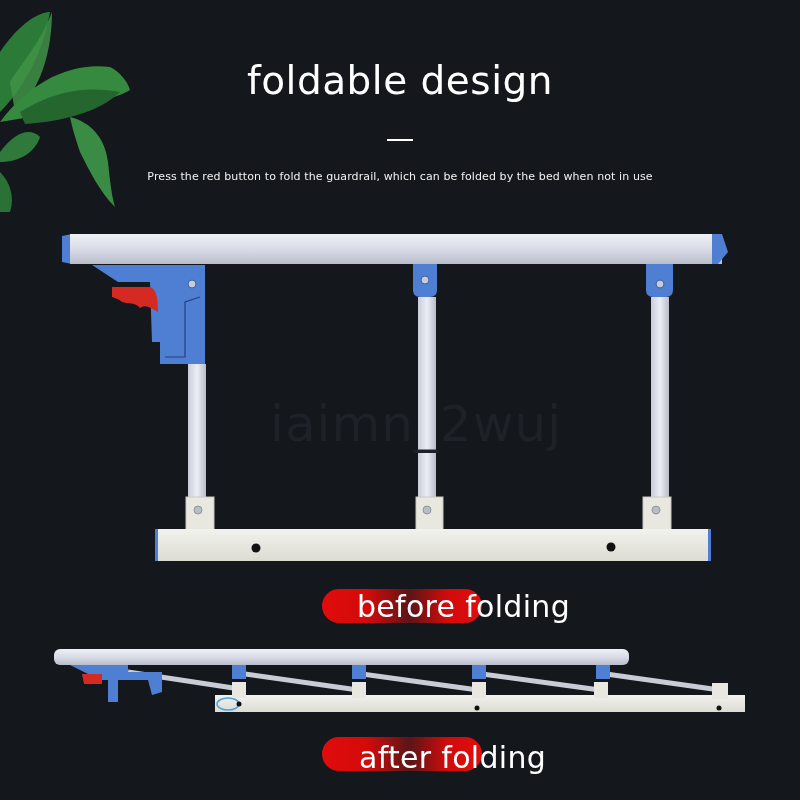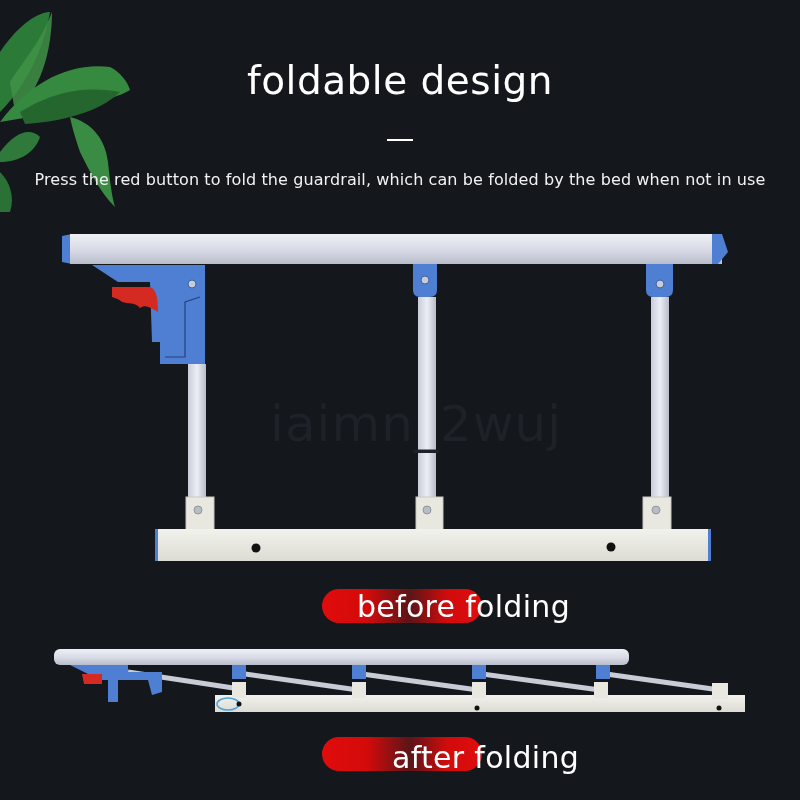--- a/index.html
+++ b/index.html
@@ -13,21 +13,21 @@
   .title {
     position: absolute; left: 0; width: 800px; top: 46px;
     text-align: center; color: #ffffff; font-size: 39px; font-weight: normal;
     letter-spacing: 0.5px;
   }
   .title-underline {
     position: absolute; left: 387px; top: 127px; width: 26px; height: 2px; background: #ffffff;
   }
   .subtitle {
     position: absolute; left: 0; width: 800px; top: 158px; text-align: center;
-    color: #f2f2f2; font-size: 16px; letter-spacing: 0.1px;
+    color: #f2f2f2; font-size: 11px; letter-spacing: 0.1px;
   }
   .watermark {
     position: absolute; left: 270px; top: 383px; width: 280px; text-align: center;
     color: #1d2128; font-size: 50px; letter-spacing: 1px;
   }
   .pill {
     position: absolute; height: 34px; border-radius: 17px;
     background: linear-gradient(90deg, #e00c0c 0%, #d40a0a 28%, #5b1518 55%, #d10b0b 78%, #e00d0d 100%);
   }
   .pill-label {
@@ -138,15 +138,15 @@
     <rect x="596" y="653" width="14" height="14" fill="#4f7fd3"></rect>
 
     <rect x="232" y="670" width="14" height="16" fill="#e8e8e0"></rect>
     <rect x="352" y="670" width="14" height="16" fill="#e8e8e0"></rect>
     <rect x="472" y="670" width="14" height="16" fill="#e8e8e0"></rect>
     <rect x="594" y="670" width="14" height="16" fill="#e8e8e0"></rect>
     <rect x="712" y="671" width="16" height="16" fill="#e8e8e0"></rect>
   </svg>
 
   <div class="pill" style="left:322px; top:725px; width:160px;"></div>
-  <div class="pill-label" style="left:359px; top:728px;margin-left:33px;">after folding</div>
+  <div class="pill-label" style="left:359px; top:728px;">after folding</div>
 
 </div>
 
 </body></html>

